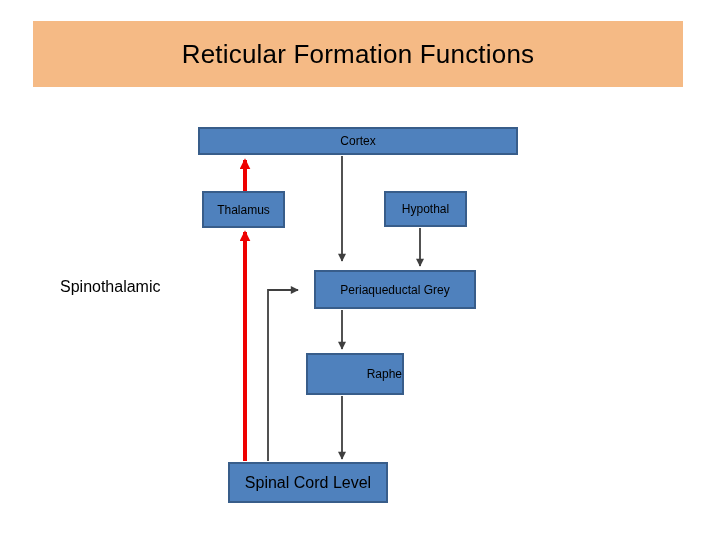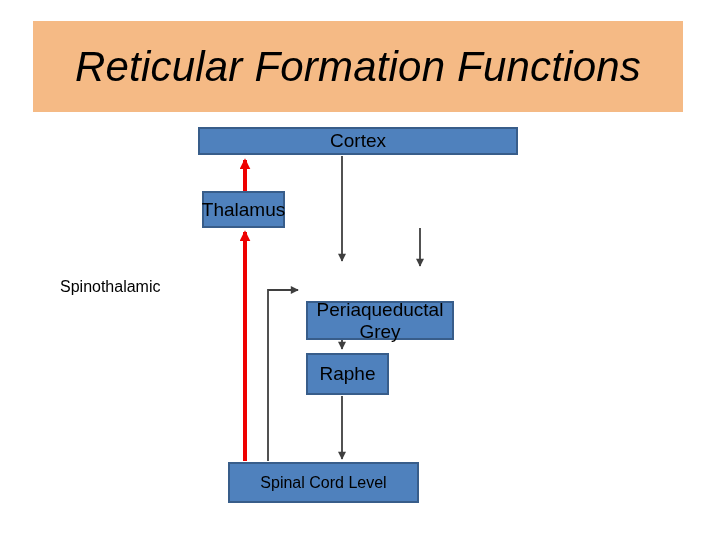--- a/index.html
+++ b/index.html
@@ -10,39 +10,39 @@
     --arrow-black:#3F3F3F;
     --text:#000000;
     --bg:#FFFFFF;
   }
   *{margin:0;padding:0;box-sizing:border-box;}
   html,body{width:720px;height:540px;background:var(--bg);}
   body{font-family:"Liberation Sans", sans-serif;color:var(--text);}
   .slide{position:relative;width:720px;height:540px;background:var(--bg);overflow:hidden;}
 
   .title-band{
-    position:absolute;left:33px;top:21px;width:650px;height:91px;
+    position:absolute;left:33px;top:21px;width:650px;height:66px;
     background:var(--title-band);
     display:flex;align-items:center;justify-content:center;
-    font-size:42px;letter-spacing:0.2px;font-style:italic;
+    font-size:26px;letter-spacing:0.2px;
   }
 
   .node{
     position:absolute;
     background:var(--box-fill);
     border:2px solid var(--box-border);
     display:flex;align-items:center;justify-content:center;
-    font-size:19px;color:var(--text);text-align:center;
+    font-size:12px;color:var(--text);text-align:center;
   }
   .node-cortex   {left:198px;top:127px;width:320px;height:28px;}
   .node-thalamus {left:202px;top:191px;width:83px; height:37px;text-align:center;}
   .node-hypothal {left:384px;top:191px;width:83px; height:36px;}
-  .node-pag      {left:306px;top:270px;width:148px;height:39px;margin-top:31px;}
-  .node-raphe    {left:306px;top:353px;width:83px; height:42px;}
-  .node-spinal   {left:228px;top:462px;width:191px;height:41px;font-size:16px;}
+  .node-pag      {left:314px;top:270px;width:162px;height:39px;}
+  .node-raphe    {left:306px;top:353px;width:98px; height:42px;justify-content:flex-end;}
+  .node-spinal   {left:228px;top:462px;width:160px;height:41px;font-size:16px;}
 
   .side-label{
     position:absolute;left:60px;top:276px;width:170px;
     text-align:left;font-size:16px;line-height:21px;
   }
 
   svg.arrow-layer{position:absolute;left:0;top:0;width:720px;height:540px;pointer-events:none;}
   .edge-black{stroke:var(--arrow-black);stroke-width:1.8;fill:none;}
   .edge-red{stroke:var(--arrow-red);stroke-width:4;fill:none;}
   .head-black{fill:var(--arrow-black);}
@@ -74,20 +74,23 @@
     <line class="edge-black" x1="342" y1="310" x2="342" y2="349" marker-end="url(#headBlack)"></line>
     <line class="edge-black" x1="342" y1="396" x2="342" y2="459" marker-end="url(#headBlack)"></line>
   </svg>
 
   <div class="node node-cortex">
     <span>Cortex</span>
   </div>
   <div class="node node-thalamus">
     <span>Thalamus</span>
   </div>
+  <div class="node node-hypothal">
+    <span>Hypothal</span>
+  </div>
   <div class="node node-pag">
     <span>Periaqueductal Grey</span>
   </div>
   <div class="node node-raphe">
     <span>Raphe</span>
   </div>
   <div class="node node-spinal">
     <span>Spinal Cord Level</span>
   </div>
 

